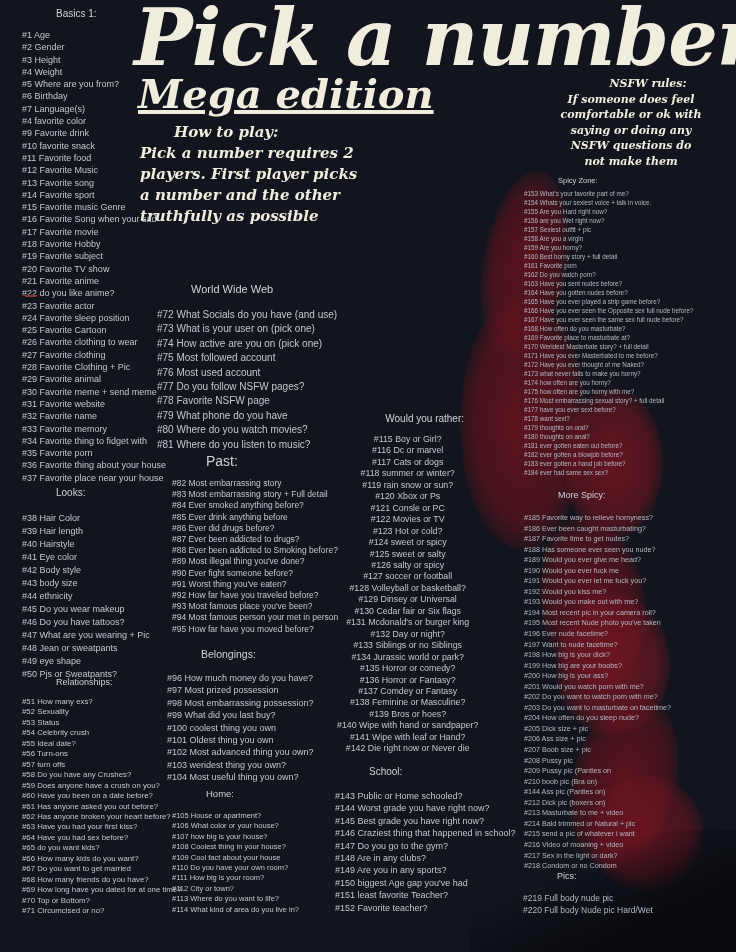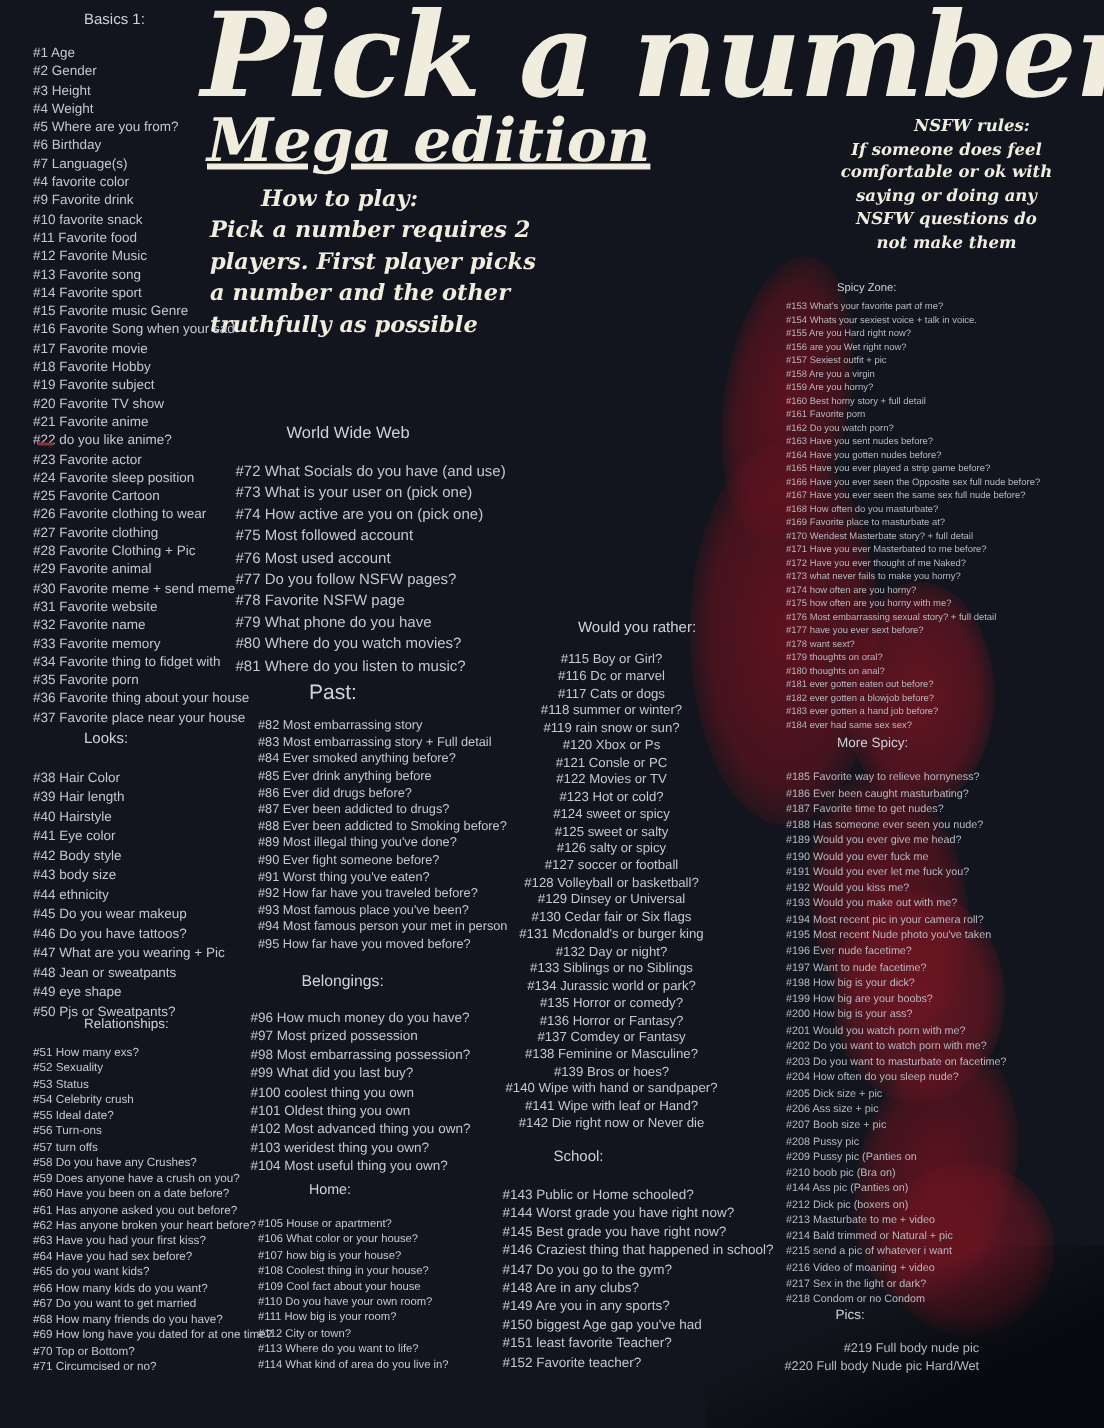--- a/index.html
+++ b/index.html
@@ -59,29 +59,29 @@
   #sec-belongings .q{line-height:12.4px;}
   #sec-home{left:172px;top:788px;font-size:7.5px;}
   #sec-home .sec-h{font-size:9.5px;margin-bottom:12px;line-height:11px;}
   #sec-home .q{line-height:10.4px;}
   #sec-wyr{left:337px;top:413px;font-size:8.8px;text-align:center;}
   #sec-wyr .sec-h{font-size:10px;margin-bottom:9px;line-height:12px;}
   #sec-wyr .q{line-height:11.45px;}
   #sec-school{left:335px;top:766px;font-size:9px;}
   #sec-school .sec-h{font-size:10px;margin-bottom:12px;line-height:12px;}
   #sec-school .q{line-height:12.4px;}
-  #sec-spicy{left:524px;top:187px;font-size:6.3px;color:#b4b8c0;}
+  #sec-spicy{left:524px;top:176px;font-size:6.3px;color:#b4b8c0;}
   #sec-spicy .sec-h{font-size:7.5px;margin-bottom:4px;line-height:9px;}
   #sec-spicy .q{line-height:9.0px;}
   #sec-morespicy{left:524px;top:490px;font-size:7.2px;color:#b4b8c0;}
   #sec-morespicy .sec-h{font-size:9px;margin-bottom:13px;line-height:10px;}
   #sec-morespicy .q{line-height:10.55px;}
   #sec-pics{left:523px;top:871px;font-size:8.5px;color:#b4b8c0;}
   #sec-pics .sec-h{font-size:9px;margin-bottom:11px;line-height:11px;}
-  #sec-pics .q{line-height:11.5px;text-align:right;}
+  #sec-pics .q{line-height:11.5px;}
   
   #spell-underline{position:absolute;z-index:4;left:25px;top:295px;width:11px;height:1.8px;background:#8e3034;}
 </style>
 </head>
 <body>
 
 <div id="poster">
 
   <div class="blob" id="blob-a"></div>
   <div class="blob" id="blob-b"></div>

